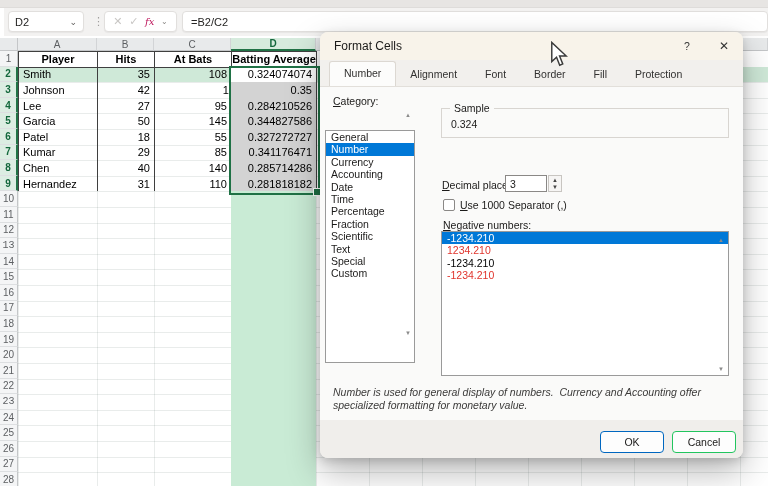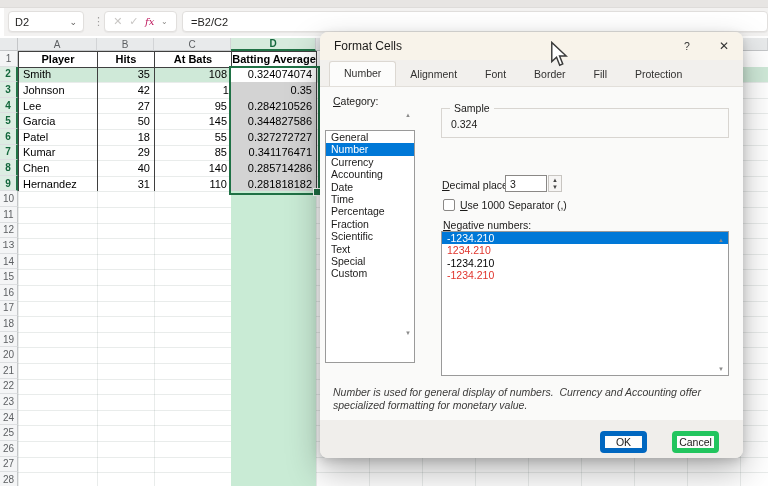--- a/index.html
+++ b/index.html
@@ -52,21 +52,21 @@
   .lb-item.sel{background:#0078d7;color:#fff;}
   .scroll-arrow{position:absolute;font-size:6px;color:#8b8b8b;}
   .fieldset{position:absolute;border:1px solid #d8d5d1;box-sizing:border-box;}
   .legend{position:absolute;top:-7px;left:8px;background:#fafaf9;padding:0 4px;}
   .spin{position:absolute;width:14px;box-sizing:border-box;border:1px solid #c8c5c1;background:#f6f5f4;display:flex;flex-direction:column;}
   .spin div{flex:1;display:flex;align-items:center;justify-content:center;font-size:6px;color:#444;}
   .chk{position:absolute;width:12px;height:12px;background:#fff;border:1px solid #8a8886;border-radius:2px;box-sizing:border-box;}
   .input{position:absolute;background:#fff;border:1px solid #8a8886;box-sizing:border-box;padding-left:4px;display:flex;align-items:center;}
   .desc{position:absolute;color:#3b3a39;line-height:13px;white-space:pre-wrap;font-style:italic;}
   .footer{position:absolute;left:0;right:0;top:388px;height:38px;background:#f0eeeb;border-radius:0 0 8px 8px;}
-  .btn{position:absolute;top:11px;width:47px;height:22px;background:#fdfdfd;border:5px solid #22c55e;border-radius:4px;
+  .btn{position:absolute;top:11px;width:64px;height:22px;background:#fdfdfd;border:1px solid #22c55e;border-radius:4px;
        box-sizing:border-box;display:flex;align-items:center;justify-content:center;color:#1b1a19;}
   .btn.default{border-color:#0067c0;}
   u{text-decoration:underline;}
 </style>
 </head>
 <body>
 
 <div id="app">
 
   <div class="abs ribbon-strip"></div>
@@ -166,21 +166,21 @@
       <div class="rowhdr" style="top: 238.2px; height: 15.6px; font-family: Liberation Mono, monospace;">13</div>
       <div class="rowhdr" style="top: 253.8px; height: 15.6px;">14</div>
       <div class="rowhdr" style="top: 269.4px; height: 15.6px;">15</div>
       <div class="rowhdr" style="top: 285px; height: 15.6px;">16</div>
       <div class="rowhdr" style="top: 300.6px; height: 15.6px;">17</div>
       <div class="rowhdr" style="top: 316.2px; height: 15.6px;">18</div>
       <div class="rowhdr" style="top: 331.8px; height: 15.6px;">19</div>
       <div class="rowhdr" style="top: 347.4px; height: 15.6px;">20</div>
       <div class="rowhdr" style="top: 363px; height: 15.6px;">21</div>
       <div class="rowhdr" style="top: 378.6px; height: 15.6px;">22</div>
-      <div class="rowhdr" style="top: 394.2px; height: 15.6px;">23</div>
+      <div class="rowhdr" style="top: 394.2px; height: 15.6px; font-family: Liberation Mono, monospace;">23</div>
       <div class="rowhdr" style="top: 409.8px; height: 15.6px;">24</div>
       <div class="rowhdr" style="top: 425.4px; height: 15.6px;">25</div>
       <div class="rowhdr" style="top: 441px; height: 15.6px;">26</div>
       <div class="rowhdr" style="top: 456.6px; height: 15.6px;">27</div>
       <div class="rowhdr" style="top: 472.2px; height: 15.6px;">28</div>
     </div>
   <div id="table">
       <div class="cell hdr" style="left: 18px; top: 51px; width: 80px; height: 16.6px;">Player</div>
       <div class="cell hdr" style="left: 97px; top: 51px; width: 58px; height: 16.6px;">Hits</div>
       <div class="cell hdr" style="left: 154px; top: 51px; width: 78px; height: 16.6px;">At Bats</div>

